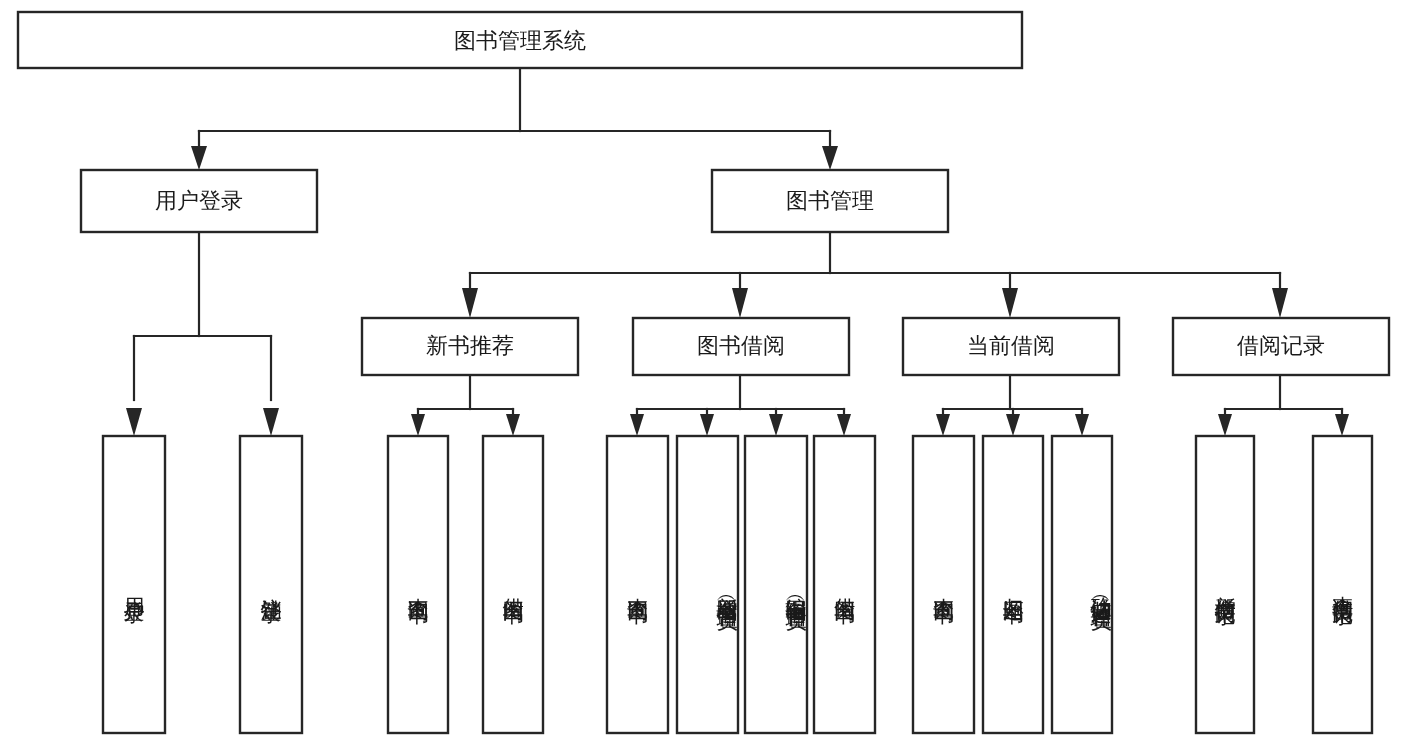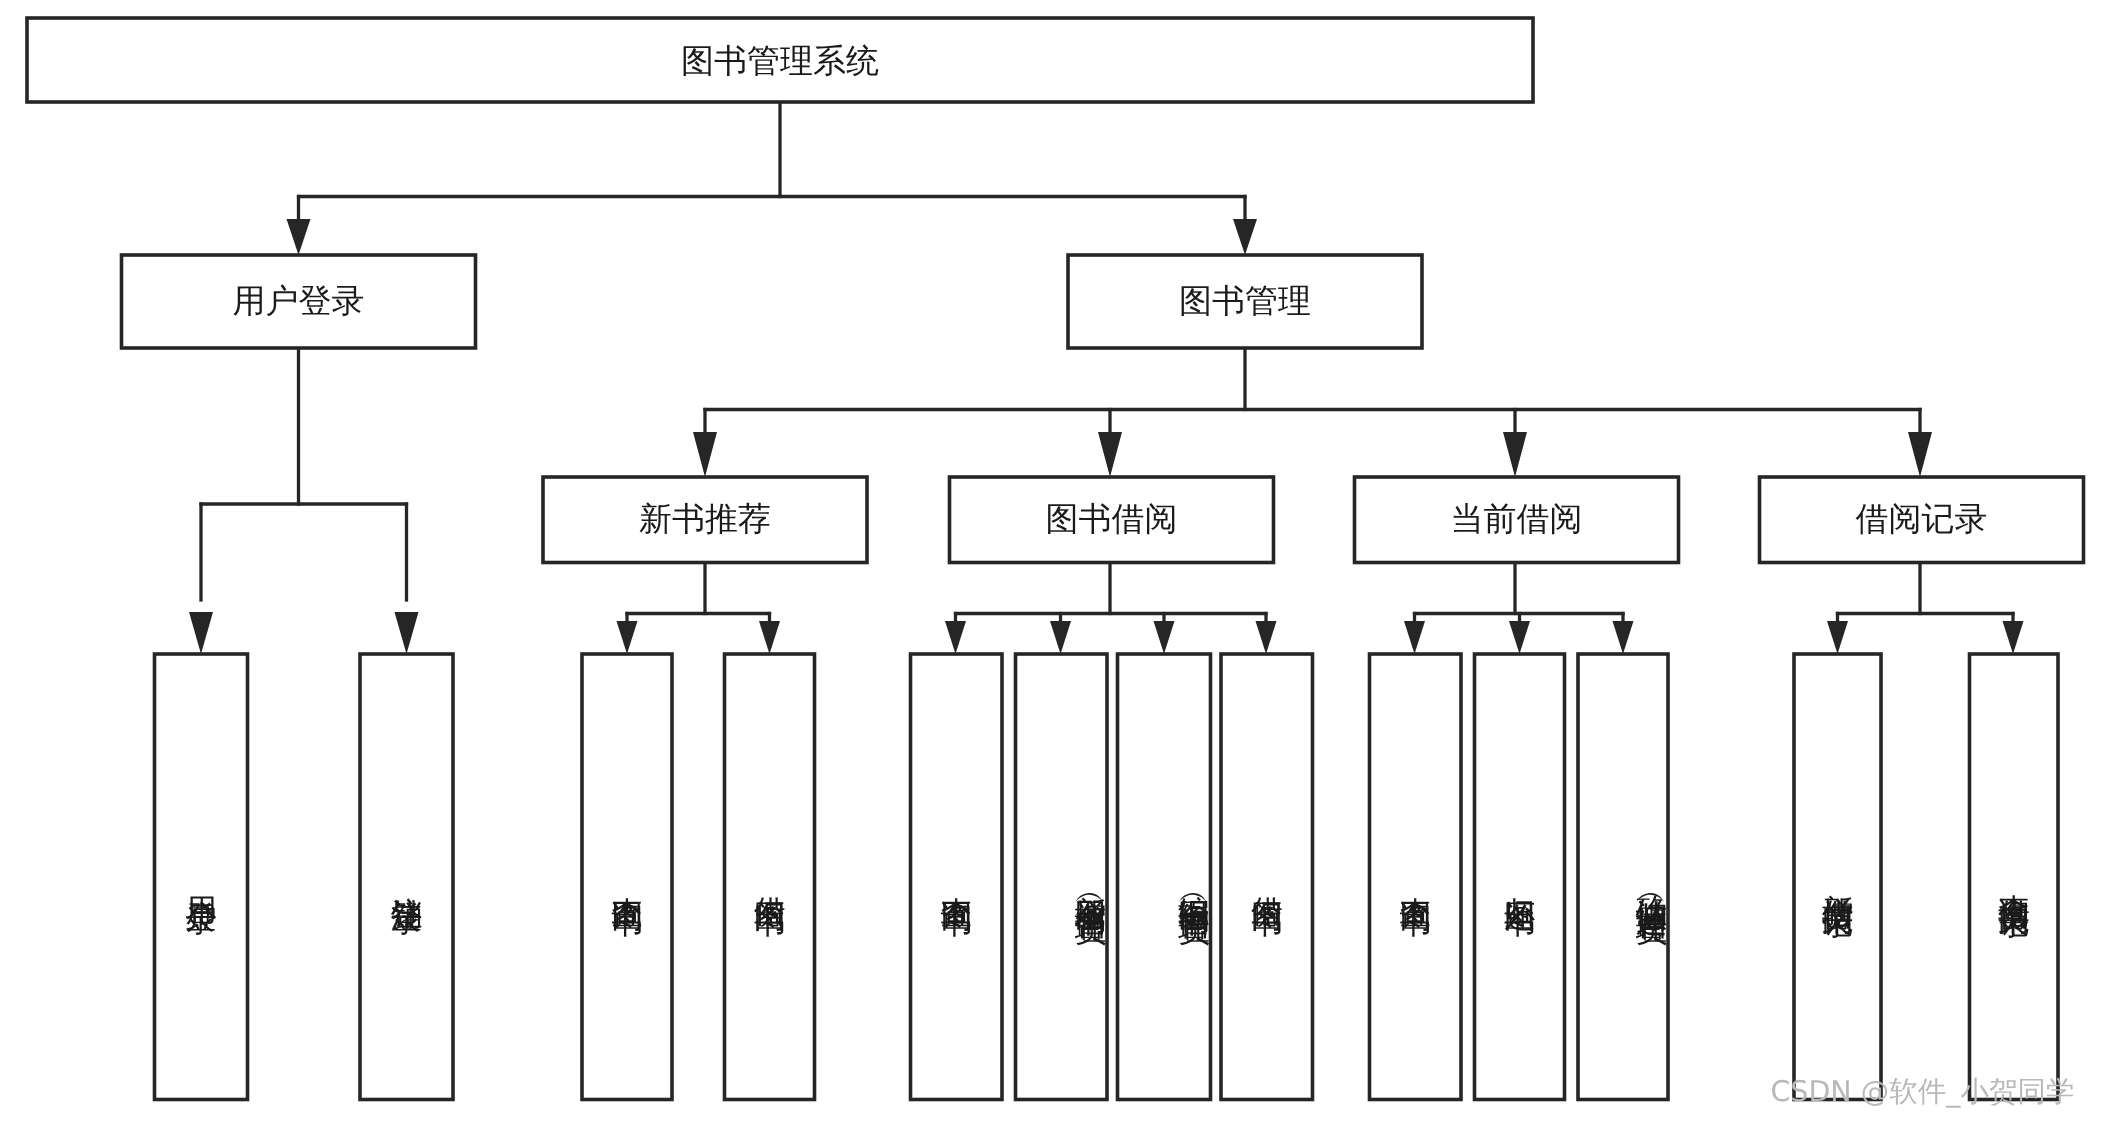--- a/index.html
+++ b/index.html
@@ -202,15 +202,14 @@
   <div class="vlabel" style="left:745px; top:444px; width:62px; height:289px;">编辑图书（管理员）</div>
   <div class="vlabel centered" style="left:814px; top:436px; width:61px; height:297px;">借阅图书</div>
 
   <div class="vlabel centered" style="left:913px; top:436px; width:61px; height:297px;">查询图书</div>
   <div class="vlabel centered" style="left:983px; top:436px; width:60px; height:297px;">归还图书</div>
   <div class="vlabel" style="left:1052px; top:444px; width:60px; height:289px;">确认归还（管理员）</div>
 
   <div class="vlabel centered" style="left:1196px; top:436px; width:58px; height:297px;">新增借阅记录</div>
   <div class="vlabel centered" style="left:1313px; top:436px; width:59px; height:297px;">查询借阅记录</div>
 
-  <div id="watermark">CSDN @软件_小贺同学</div>
 
 </div>
 
 </body></html>

